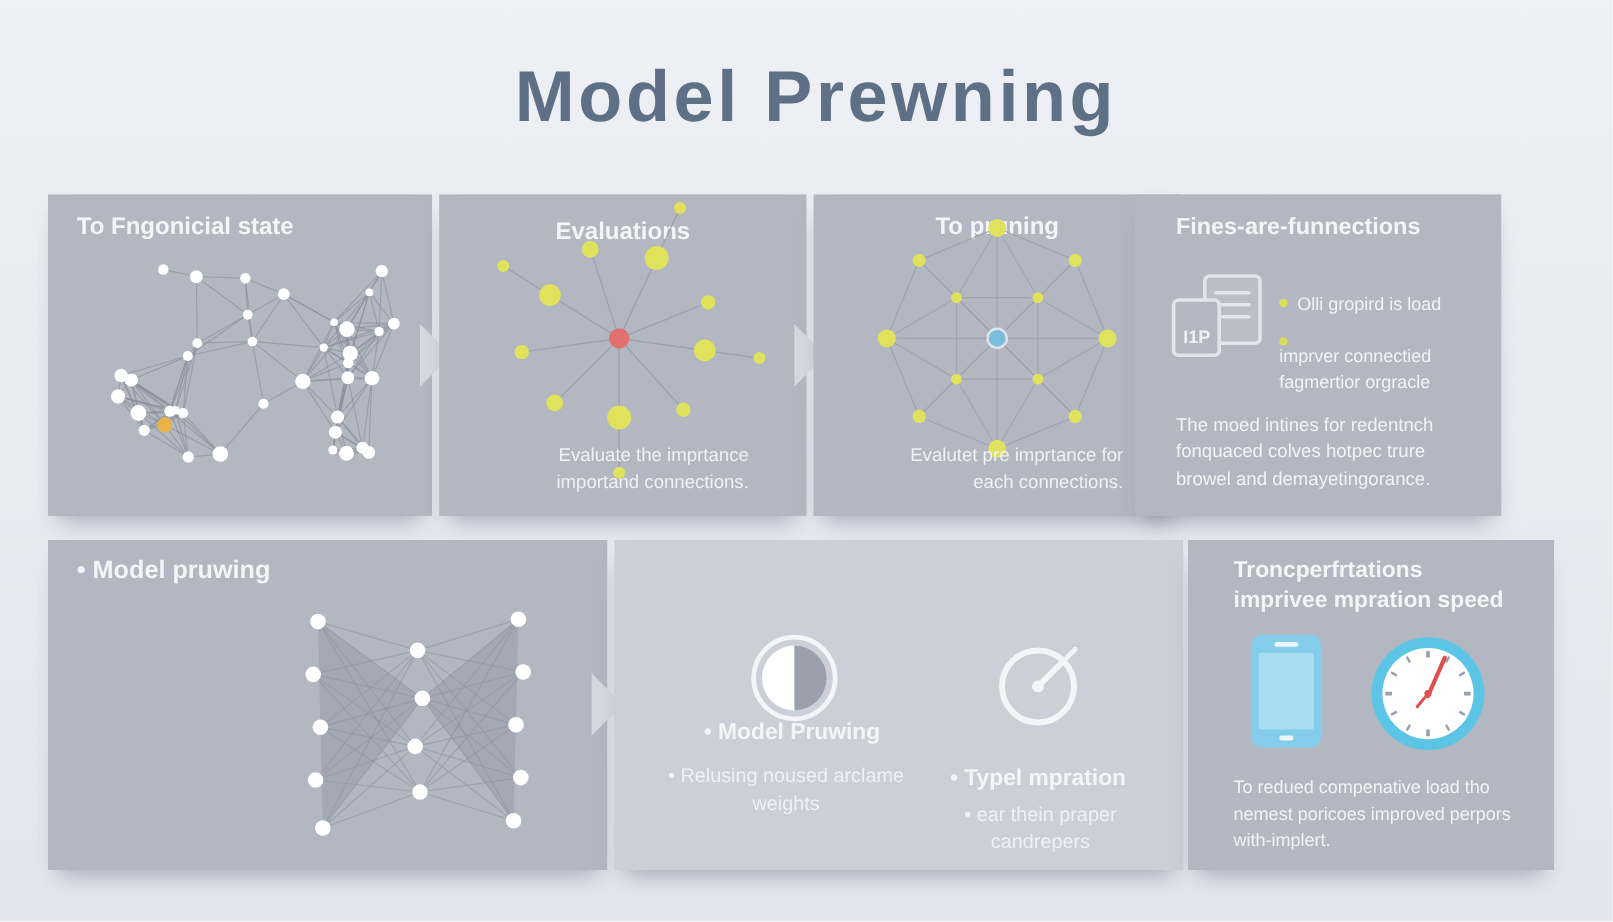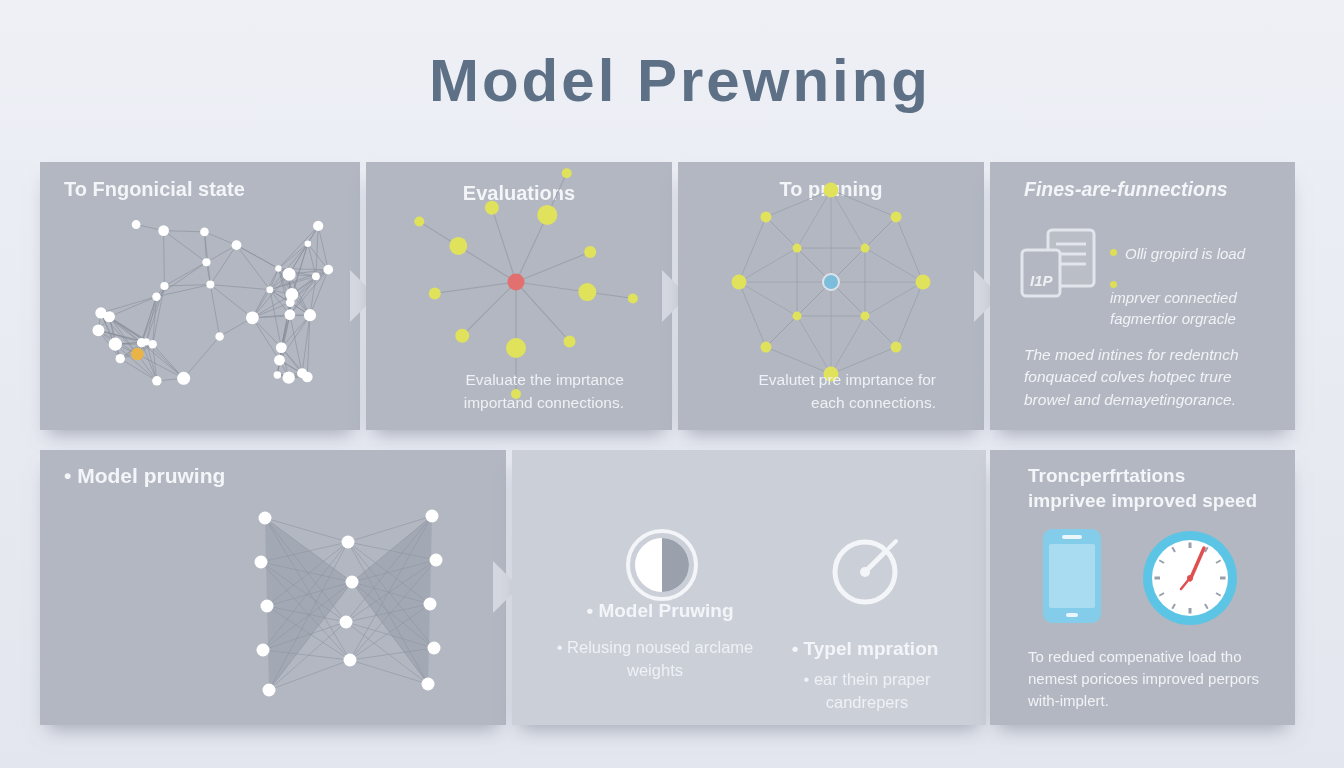--- a/index.html
+++ b/index.html
@@ -334,21 +334,21 @@
         <circle cx="119.05887450304571" cy="86.05887450304573" r="4.5" fill="#e0e25c"></circle>
         <circle cx="153" cy="120" r="8" fill="#7bbdda" stroke="#dfe3ea" stroke-width="2"></circle>
       </svg>
     <div class="caption" style="top:206px;">Evalutet pre imprtance for each connections.</div>
   </div>
 
   <svg class="chev" style="left:970px;top:266px;" width="36" height="60">
     <polygon points="4,4 30,30 4,56" fill="#d5d8e0"></polygon>
   </svg>
 
-  <div class="panel" style="left:990px;top:162px;width:305px;height:268px;font-style:italic;">
+  <div class="panel" style="left:946px;top:162px;width:305px;height:268px;">
     <div class="ptitle" style="left:34px;top:16px;font-size:19.5px;">Fines-are-funnections</div>
 
     <svg width="84" height="74" style="position:absolute;left:28px;top:66px;">
       <rect x="30" y="2" width="46" height="56" rx="4" fill="rgba(255,255,255,0.10)" stroke="#e2e5eb" stroke-width="3"></rect>
       <line x1="38" y1="16" x2="68" y2="16" stroke="#e2e5eb" stroke-width="3"></line>
       <line x1="38" y1="26" x2="68" y2="26" stroke="#e2e5eb" stroke-width="3"></line>
       <line x1="38" y1="36" x2="68" y2="36" stroke="#e2e5eb" stroke-width="3"></line>
       <rect x="4" y="22" width="38" height="46" rx="4" fill="#b2b7c1" stroke="#e2e5eb" stroke-width="3"></rect>
       <text x="12" y="58" fill="#eef0f4" font-size="15" font-weight="bold">I1P</text>
     </svg>
@@ -449,21 +449,21 @@
       <line x1="42" y1="42" x2="61" y2="23" stroke="#f3f5f8" stroke-width="5" stroke-linecap="round"></line>
       <circle cx="42" cy="42" r="5" fill="#f3f5f8"></circle>
       <line x1="66" y1="18" x2="73" y2="11" stroke="#f3f5f8" stroke-width="4" stroke-linecap="round"></line>
     </svg>
 
     <div class="mid-title" style="left:253px;top:188px;width:200px;">• Typel mpration</div>
     <div class="mid-text" style="left:260px;top:218px;width:190px;">• ear thein praper candrepers</div>
   </div>
 
   <div class="panel" style="left:990px;top:450px;width:305px;height:275px;">
-    <div class="ptitle" style="left:38px;top:14px;font-size:19px;width:235px;line-height:1.3;">Troncperfrtations imprivee improved speed</div>
+    <div class="ptitle" style="left:38px;top:14px;font-size:19px;width:235px;line-height:1.3;">Troncperfrtations imprivee mpration speed</div>
 
     <svg width="60" height="96" style="position:absolute;left:52px;top:78px;">
       <rect x="1" y="1" width="58" height="94" rx="9" fill="#84cdea"></rect>
       <rect x="20" y="7" width="20" height="4" rx="2" fill="#eaf6fb"></rect>
       <rect x="7" y="16" width="46" height="64" rx="2" fill="rgba(255,255,255,0.30)"></rect>
       <rect x="24" y="85" width="12" height="4" rx="2" fill="#eaf6fb"></rect>
     </svg>
 
     <svg id="clock-svg" width="104" height="104" style="position:absolute;left:148px;top:76px;">
       <circle cx="52" cy="52" r="47" fill="#5cc5e6"></circle>

